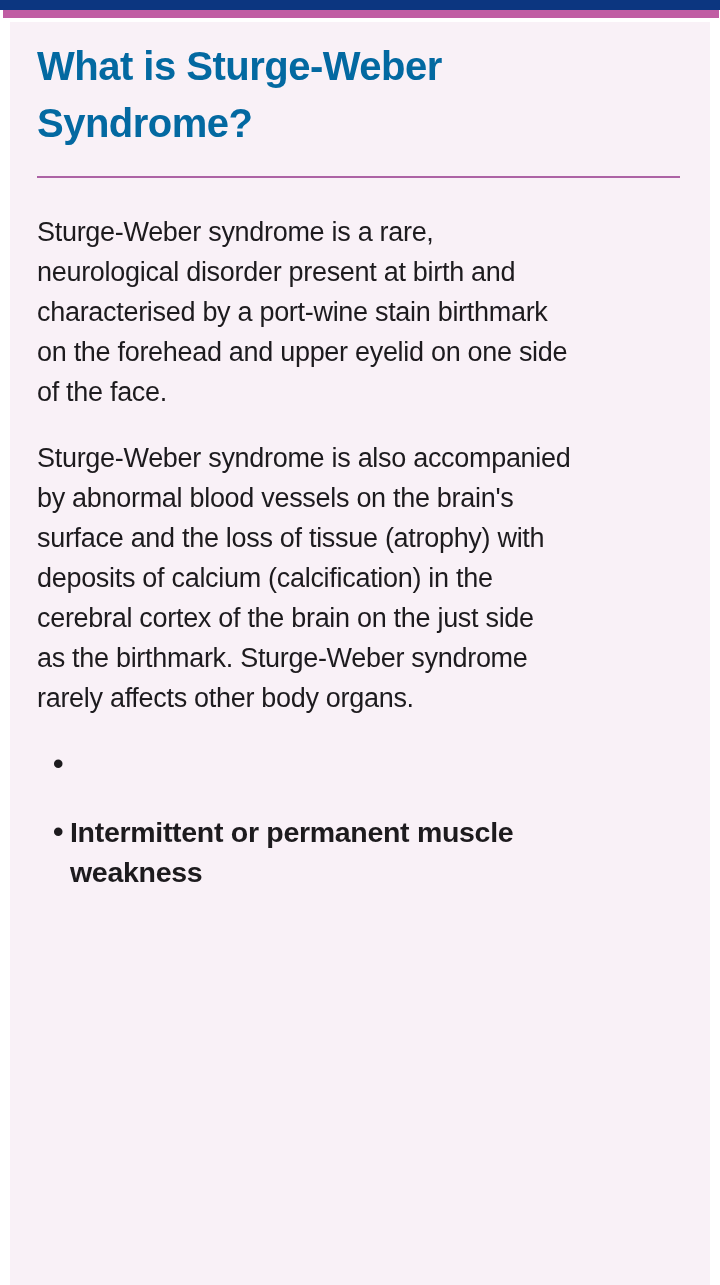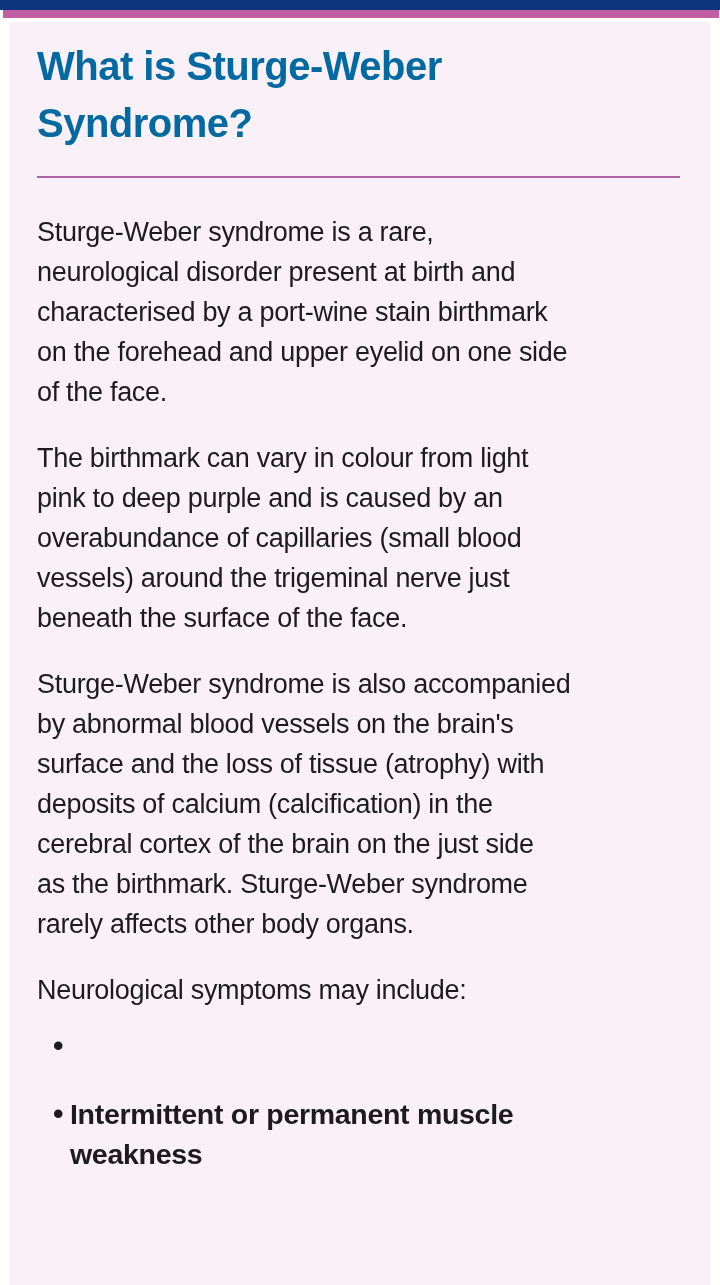--- a/index.html
+++ b/index.html
@@ -86,35 +86,29 @@
 Syndrome?</h1>
 
   <div class="divider"></div>
 
   <p class="body-par first-par">Sturge-Weber syndrome is a rare,
 neurological disorder present at birth and
 characterised by a port-wine stain birthmark
 on the forehead and upper eyelid on one side
 of the face.</p>
 
-  <p class="body-par">The birthmark can vary in colour from light
-pink to deep purple and is caused by an
-overabundance of capillaries (small blood
-vessels) around the trigeminal nerve just
-beneath the surface of the face.</p>
 
   <p class="body-par">Sturge-Weber syndrome is also accompanied
 by abnormal blood vessels on the brain's
 surface and the loss of tissue (atrophy) with
 deposits of calcium (calcification) in the
 cerebral cortex of the brain on the just side
 as the birthmark. Sturge-Weber syndrome
 rarely affects other body organs.</p>
 
-  <p class="body-par list-intro">Neurological symptoms may include:</p>
 
   <ul class="symptom-list">
     <li class="bullet-item">
       <span class="dot">•</span>
     </li>
     <li class="bullet-item">
       <span class="dot">•</span>
       <span class="bullet-text">Intermittent or permanent muscle
 weakness</span>
     </li>

